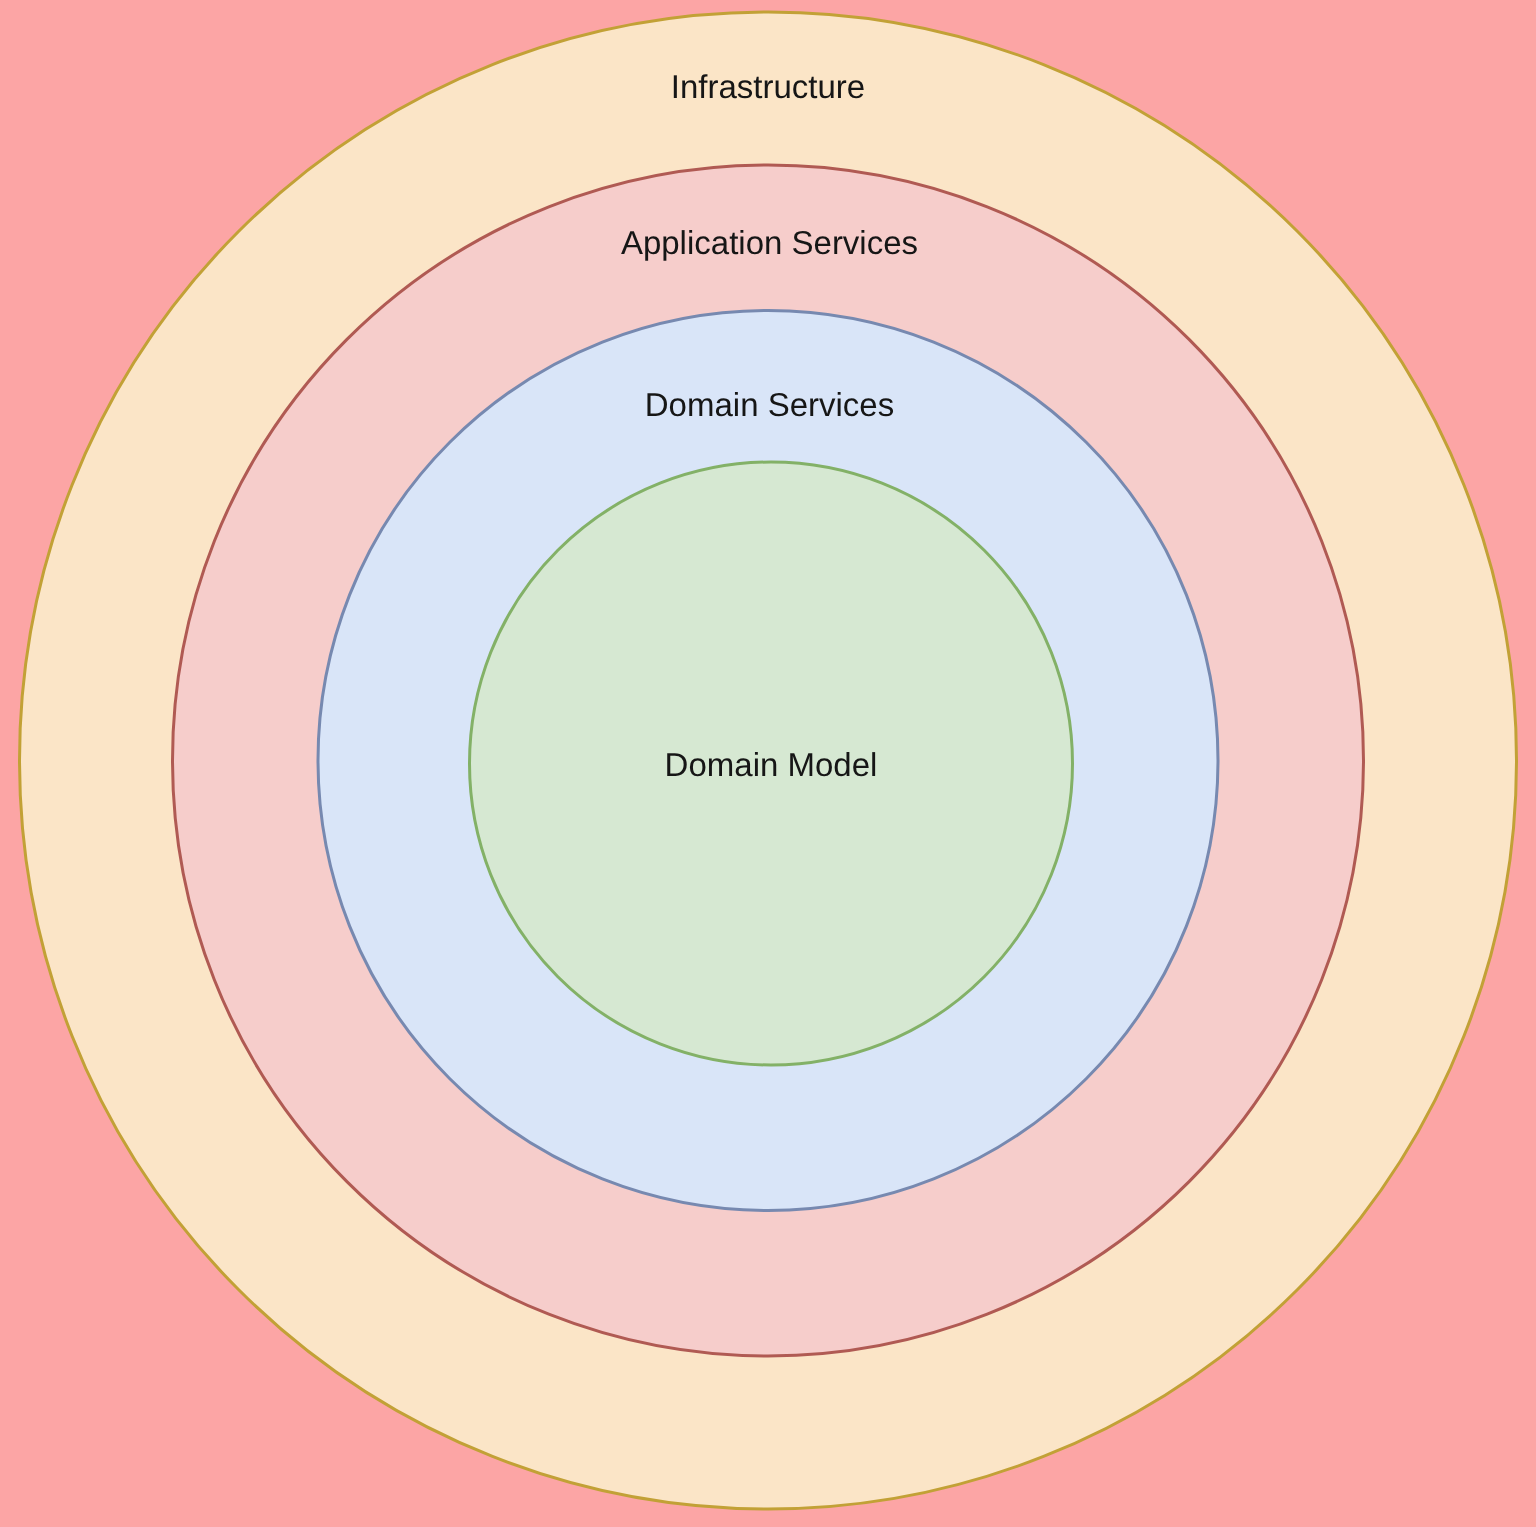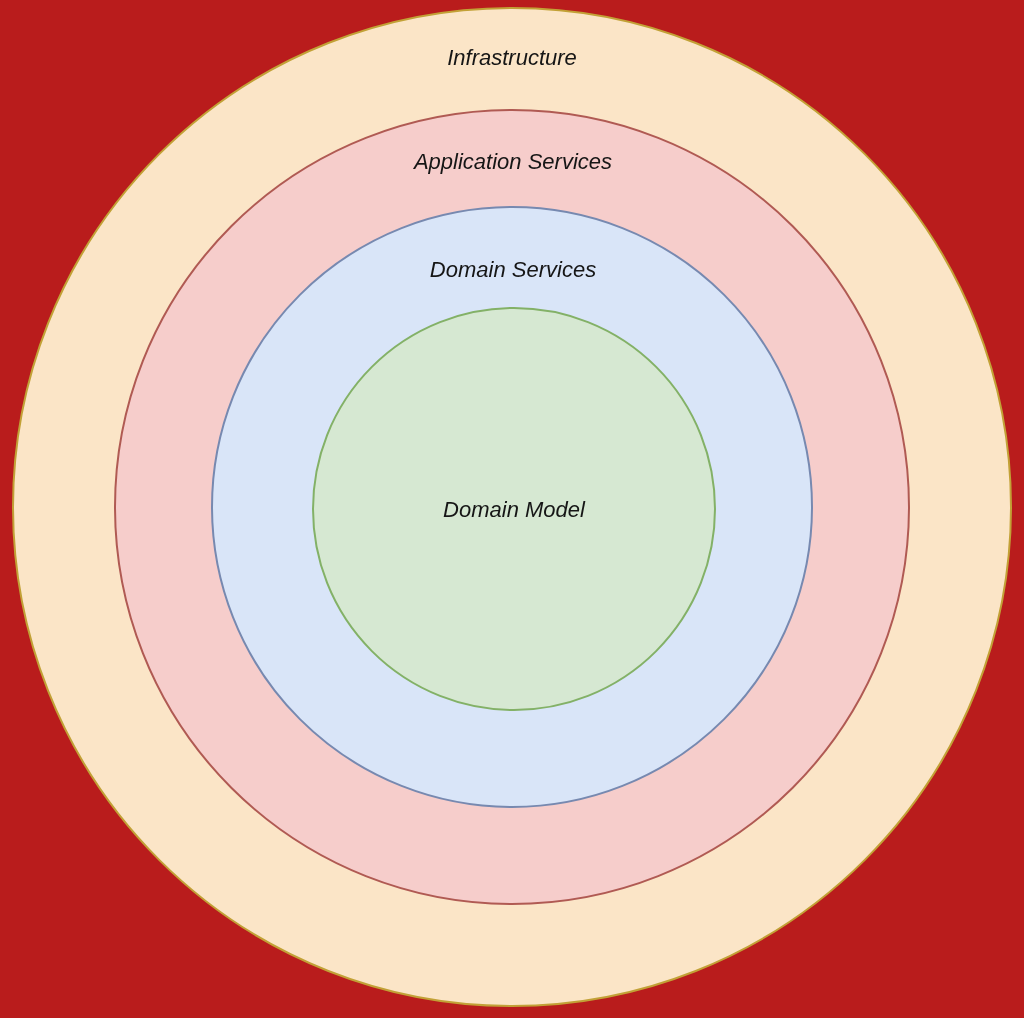--- a/index.html
+++ b/index.html
@@ -4,24 +4,23 @@
 <style>
   html, body {
     margin: 0;
     padding: 0;
     background: #ffffff;
   }
   .canvas {
     position: relative;
     width: 1024px;
     height: 1018px;
-    background: #b91c1c;
+    background: #fca5a5;
     overflow: hidden;
     font-family: "Liberation Sans", sans-serif;
-    font-style: italic;
   }
   svg.diagram {
     display: block;
     width: 1024px;
     height: 1018px;
   }
   svg.diagram circle {
     stroke-width: 2;
   }
   svg.diagram text {

